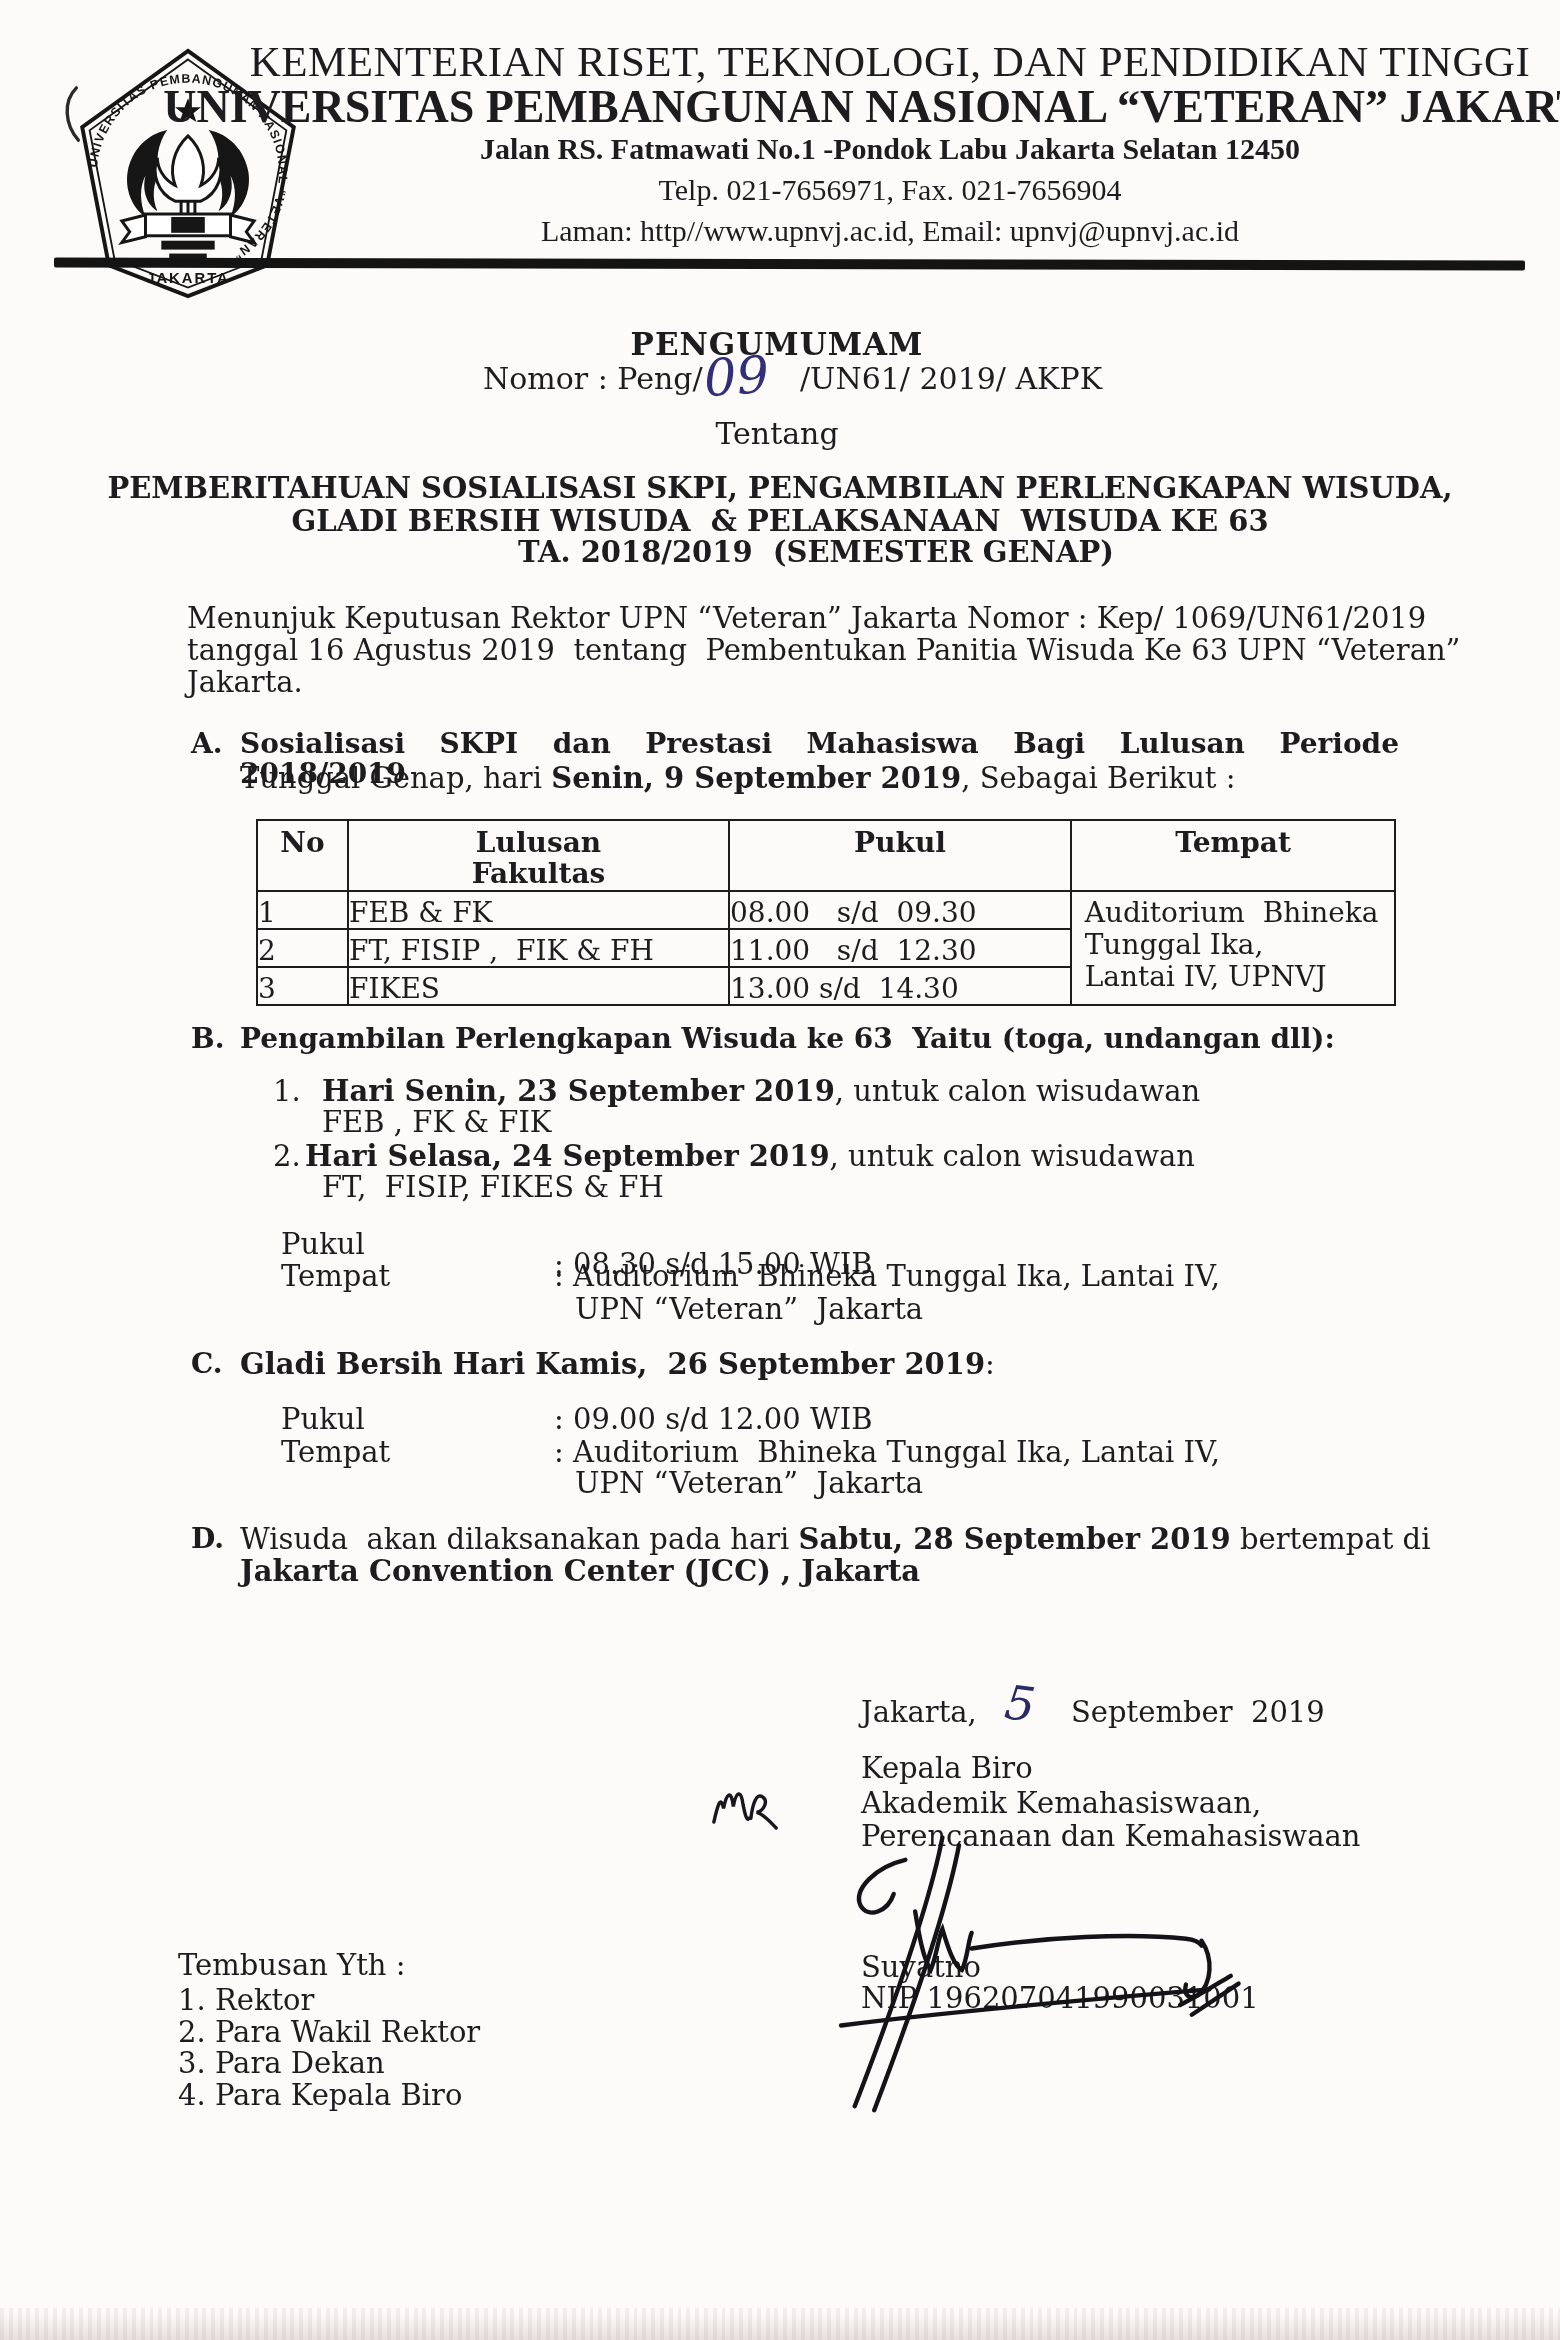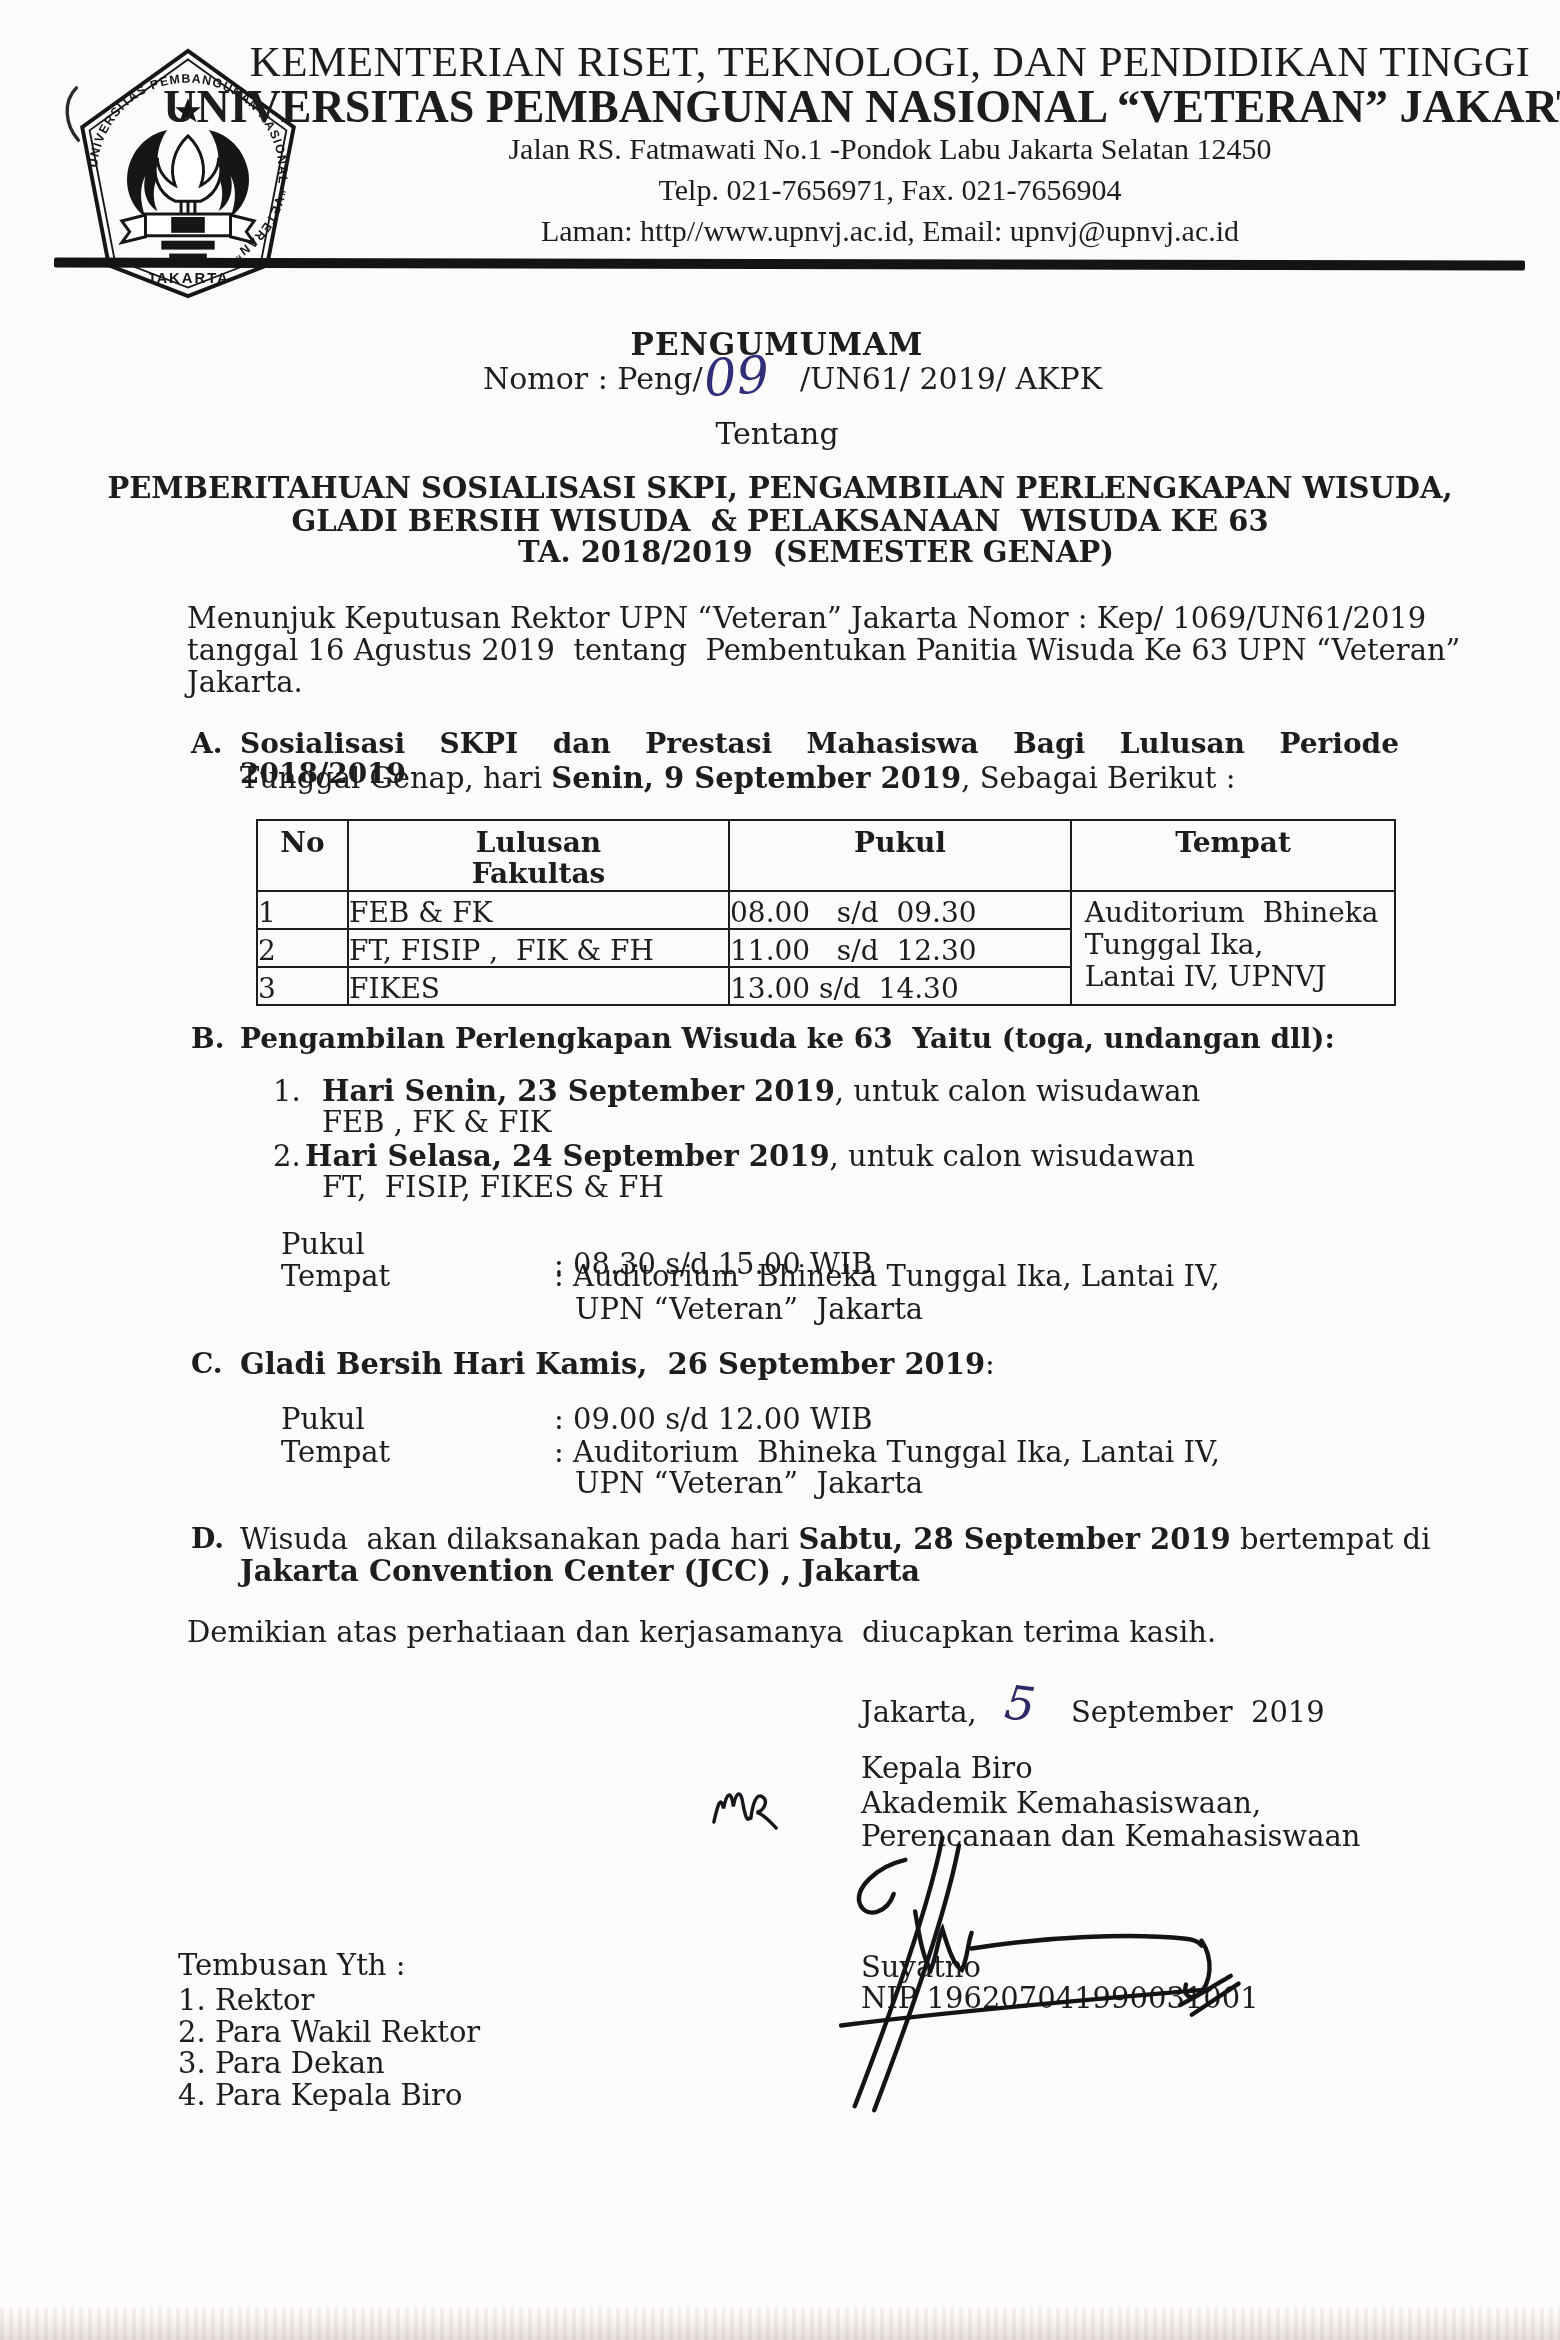--- a/index.html
+++ b/index.html
@@ -57,21 +57,21 @@
       <path fill="#ffffff" stroke="#161616" stroke-width="3" d="M58,180 L82,174 L82,196 L58,202 L66,191 Z M168,174 L192,180 L184,191 L192,202 L168,196 Z"></path>
       <rect x="82" y="173" width="86" height="22" fill="#ffffff" stroke="#161616" stroke-width="3"></rect>
       <rect x="108" y="176" width="34" height="16" fill="#161616"></rect>
       <rect x="98" y="200" width="54" height="9" fill="#161616"></rect>
       <rect x="106" y="213" width="38" height="9" fill="#161616"></rect>
       <text x="125" y="243" text-anchor="middle" font-family="Liberation Sans, sans-serif" font-size="15" font-weight="bold" letter-spacing="2" fill="#161616">JAKARTA</text>
     </svg>
 
     <div class="abs c lh" style="left:890px; top:39px; font-size:43px; letter-spacing:0.5px;">KEMENTERIAN RISET, TEKNOLOGI, DAN PENDIDIKAN TINGGI</div>
     <div class="abs c lh b" style="left:890px; top:82px; font-size:46px;">UNIVERSITAS PEMBANGUNAN NASIONAL “VETERAN” JAKARTA</div>
-    <div class="abs c lh" style="left:890px; top:133px; font-size:30px;">Jalan RS. Fatmawati No.1 -Pondok Labu Jakarta Selatan 12450</div>
+    <div class="abs c lh" style="left:890px; top:133px; font-size:30px;font-weight:bold;">Jalan RS. Fatmawati No.1 -Pondok Labu Jakarta Selatan 12450</div>
     <div class="abs c lh" style="left:890px; top:174px; font-size:30px;">Telp. 021-7656971, Fax. 021-7656904</div>
     <div class="abs c lh" style="left:890px; top:215px; font-size:30px;">Laman: http//www.upnvj.ac.id, Email: upnvj@upnvj.ac.id</div>
     <div class="rule" style="top:259px;"></div>
   </div>
 
   <div>
     <div class="abs c b" style="left:777px; top:328px; font-size:31px; letter-spacing:1px;">PENGUMUMAM</div>
     <div class="abs" style="left:483px; top:363px; font-size:30px;">Nomor : Peng/</div>
     <div class="abs hand-blue" style="left:704px; top:349px; font-size:51px; transform:rotate(-4deg); font-family:'DejaVu Serif',serif;">09</div>
     <div class="abs" style="left:800px; top:363px; font-size:30px;">/UN61/ 2019/ AKPK</div>
@@ -158,21 +158,20 @@
     <div class="abs body30" style="left:554px; top:1437px;">: Auditorium&nbsp; Bhineka Tunggal Ika, Lantai IV,</div>
     <div class="abs body30" style="left:575px; top:1468px;">UPN “Veteran”&nbsp; Jakarta</div>
   </div>
 
   <div>
     <div class="abs head29" style="left:191px; top:1524px;">D.</div>
     <div class="abs body30" style="left:240px; top:1524px;"><span>Wisuda&nbsp; akan dilaksanakan pada hari </span><span class="b">Sabtu, 28 September 2019</span><span> bertempat di</span></div>
     <div class="abs b body30" style="left:240px; top:1556px;">Jakarta Convention Center (JCC) , Jakarta</div>
   </div>
 
-  <div class="abs body30" style="left:187px; top:1617px;">Demikian atas perhatiaan dan kerjasamanya&nbsp; diucapkan terima kasih.</div>
 
   <div>
     <div class="abs body30" style="left:861px; top:1697px;">Jakarta,</div>
     <div class="abs hand-blue" style="left:1005px; top:1679px; font-size:47px; transform:rotate(7deg); color:#2b2a66;">5</div>
     <div class="abs body30" style="left:1071px; top:1697px;">September&nbsp; 2019</div>
     <div class="abs body30" style="left:861px; top:1753px;">Kepala Biro</div>
     <div class="abs body30" style="left:861px; top:1788px;">Akademik Kemahasiswaan,</div>
     <div class="abs body30" style="left:861px; top:1821px;">Perencanaan dan Kemahasiswaan</div>
 
     <svg class="abs" style="left:708px; top:1779px;" width="74" height="59" viewBox="0 0 76 60">

